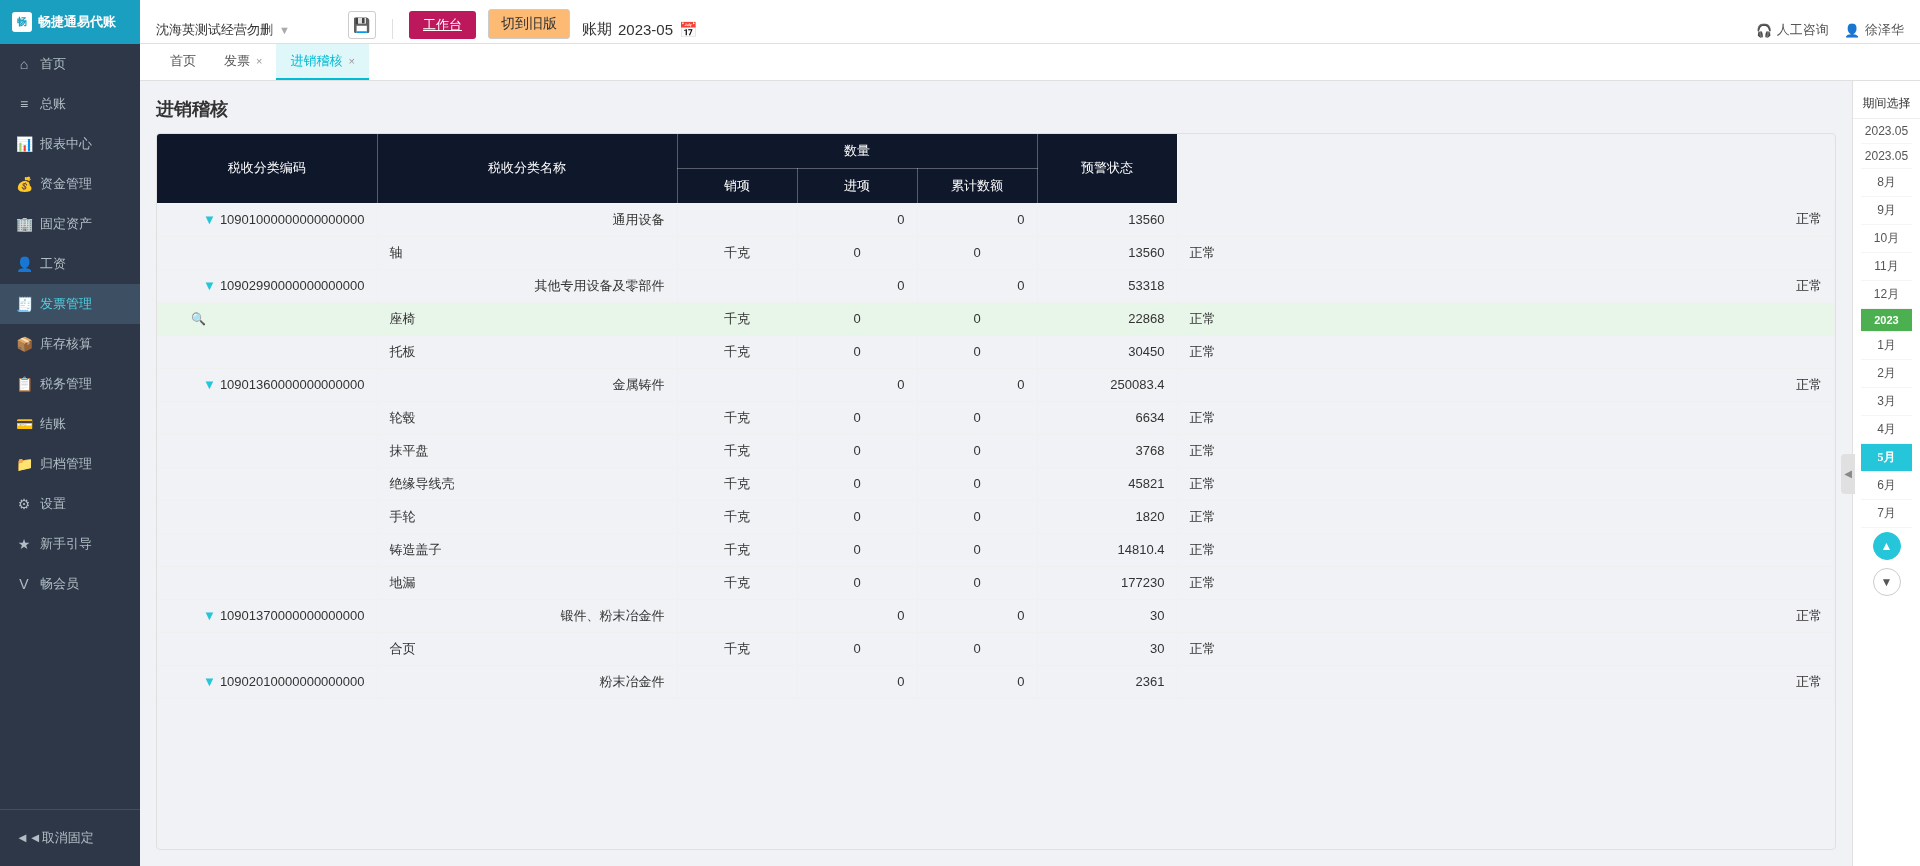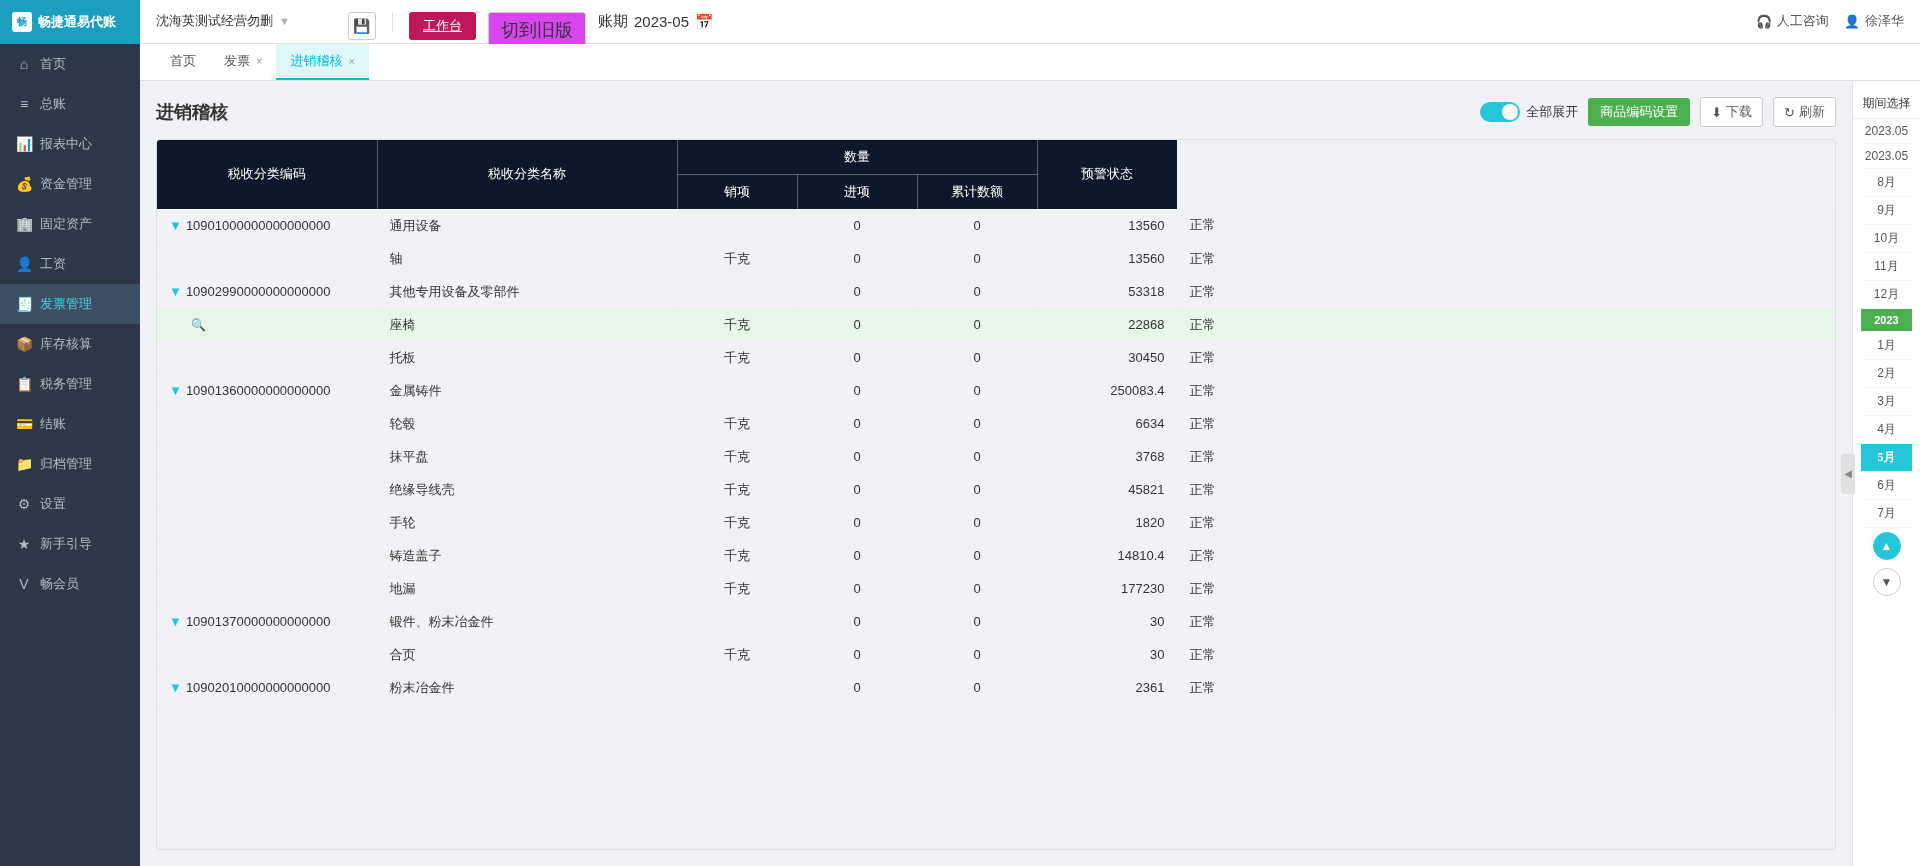--- a/index.html
+++ b/index.html
@@ -56,22 +56,22 @@
       display: flex;
       flex-direction: column;
       overflow: hidden;
     }
 
     
     .header {
       background: white;
       height: 44px;
       display: flex;
-      align-items: flex-start;
-      padding: 12px 16px;
+      align-items: flex-end;
+      padding: 4px 16px;
       gap: 12px;
       border-bottom: 1px solid #e0e0e0;
       flex-shrink: 0;
     }
     .header-company {
       display: flex;
       align-items: center;
       gap: 6px;
       font-size: 13px;
       color: #333;
@@ -91,27 +91,27 @@
       background: #be185d;
       color: white;
       border: none;
       padding: 5px 14px;
       border-radius: 3px;
       cursor: pointer;
       font-size: 13px;
       text-decoration: underline;
     }
     .header-oldversion-btn {
-      background: #d946ef;
+      background: #fdba74;
       color: #333;
       border: 1px solid #ccc;
       padding: 5px 12px;
       border-radius: 3px;
       cursor: pointer;
-      font-size: 18px;
+      font-size: 14px;
     }
     .header-period {
       display: flex;
       align-items: center;
       gap: 6px;
       color: #333;
       font-size: 15px;
     }
     .header-right {
       margin-left: auto;
@@ -237,21 +237,21 @@
     }
     thead tr:first-child th { border-bottom: 1px solid rgba(255,255,255,0.3); }
     tbody tr td {
       padding: 7px 12px;
       border-bottom: 1px solid #f0f0f0;
       border-right: 1px solid #f0f0f0;
       color: #333;
     }
     tbody tr.highlighted { background: #e8f5e9; }
     tbody tr.highlighted td { background: #e8f5e9; }
-    .row-parent td { font-weight: 500; }
+    .row-parent td { font-weight: 500; text-align: right; }
     .row-child td:first-child { padding-left: 28px; }
     .tree-icon { color: #26c6da; margin-right: 4px; }
     .num-cell { text-align: right; }
     .center-cell { text-align: center; }
 
     
     .right-panel {
       width: 68px;
       background: white;
       border-left: 1px solid #e0e0e0;
@@ -377,20 +377,25 @@
   </div>
   <div class="sidebar-item">
     <span class="sidebar-item-icon">★</span>
     <span>新手引导</span>
   </div>
   <div class="sidebar-item">
     <span class="sidebar-item-icon">V</span>
     <span>畅会员</span>
   </div>
 
+  <div class="sidebar-bottom">
+    <div class="sidebar-item">
+      <span>◄◄取消固定</span>
+    </div>
+  </div>
 </div>
 
 <div class="main">
 
   <div class="header">
     <div class="header-company">
       <span>沈海英测试经营勿删</span>
       <span style="color:#aaa;font-size:11px;">▼</span>
     </div>
     <button class="header-save-btn">💾</button>
@@ -426,35 +431,20 @@
       <span>进销稽核</span>
       <span class="tab-close">×</span>
     </div>
   </div>
 
   <div class="content">
     <div class="content-main">
 
       <div class="page-header">
         <h1 class="page-title">进销稽核</h1>
-        <div class="page-actions">
-          <div class="toggle-wrap">
-            <div class="toggle"></div>
-            <span>全部展开</span>
-          </div>
-          <button class="btn-green">商品编码设置</button>
-          <button class="btn-outline">
-            <span>⬇</span>
-            <span>下载</span>
-          </button>
-          <button class="btn-outline">
-            <span>↻</span>
-            <span>刷新</span>
-          </button>
-        </div>
       </div>
 
       <div class="table-container">
         <table>
           <thead>
             <tr>
               <th rowspan="2" style="width:220px;margin-top:47px;">税收分类编码</th>
               <th rowspan="2" style="width:300px;">税收分类名称</th>
               <th colspan="3">数量</th>
               <th rowspan="2" style="width:140px;">预警状态</th>

